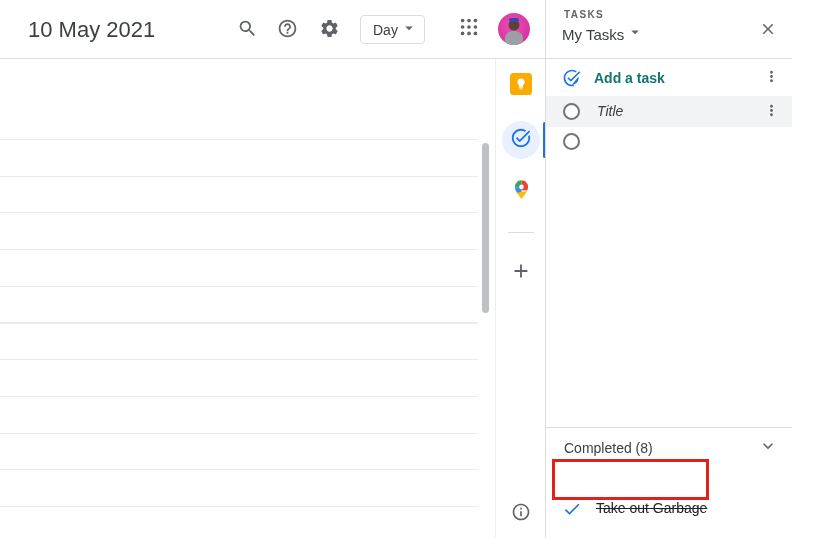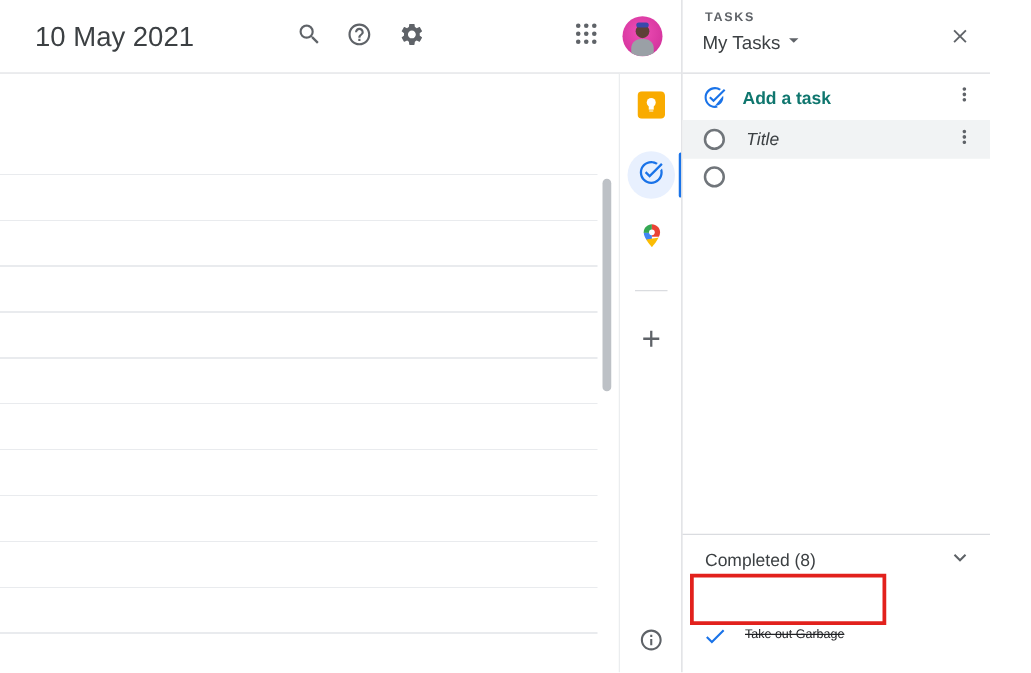--- a/index.html
+++ b/index.html
@@ -90,21 +90,21 @@
                        border-top:1px solid #dadce0; }
   .completed-header { position:relative; height:34px; cursor:pointer; }
   .completed-header .lbl { position:absolute; left:18px; top:12px; font-size:14px; color:#3c4043; }
   .completed-header .chev { position:absolute; right:14px; top:8px; width:20px; height:20px; }
   .completed-header .chev svg { width:20px; height:20px; fill:#5f6368; }
 
   .done-row { position:relative; width:100%; cursor:pointer; }
   .done-row .check { position:absolute; left:16px; top:2px; width:20px; height:20px; }
   .done-row .check svg { width:20px; height:20px; fill:#1a73e8; }
   .done-row .texts { margin-left:50px; padding-top:2px; }
-  .done-title { font-size:10px; color:#202124; text-decoration:line-through; line-height:18px; }
+  .done-title { font-size:14px; color:#202124; text-decoration:line-through; line-height:18px; }
   .done-row-1 { top:35px; height:36px; }
   .done-row-2 { top:37px; height:40px; }
   .annotation-box { position:absolute; left:6px; top:31px; width:157px; height:41px;
                     border:3px solid #e2211c; z-index:6; pointer-events:none; }
 </style>
 </head>
 <body>
 
 <div class="stage">
 
@@ -120,20 +120,26 @@
       <span><svg viewBox="0 0 24 24" width="21" height="21" fill="#5f6368">
             <path d="M11 18h2v-2h-2v2zm1-16C6.48 2 2 6.48 2 12s4.48 10 10 10 10-4.48 10-10S17.52 2 12 2zm0 18c-4.41 0-8-3.59-8-8s3.59-8 8-8 8 3.59 8 8-3.59 8-8 8zm0-14c-2.21 0-4 1.79-4 4h2c0-1.1.9-2 2-2s2 .9 2 2c0 2-3 1.75-3 5h2c0-2.25 3-2.5 3-5 0-2.21-1.79-4-4-4z"></path>
           </svg></span>
     </div>
     <div class="icon-btn btn-settings">
       <span><svg viewBox="0 0 24 24" width="21" height="21" fill="#5f6368">
             <path d="M19.14 12.94c.04-.3.06-.61.06-.94 0-.32-.02-.64-.07-.94l2.03-1.58c.18-.14.23-.41.12-.61l-1.92-3.32c-.12-.22-.37-.29-.59-.22l-2.39.96c-.5-.38-1.03-.7-1.62-.94l-.36-2.54c-.04-.24-.24-.41-.48-.41h-3.84c-.24 0-.43.17-.47.41l-.36 2.54c-.59.24-1.13.57-1.62.94l-2.39-.96c-.22-.08-.47 0-.59.22L2.74 8.87c-.12.21-.08.47.12.61l2.03 1.58c-.05.3-.09.63-.09.94s.02.64.07.94l-2.03 1.58c-.18.14-.23.41-.12.61l1.92 3.32c.12.22.37.29.59.22l2.39-.96c.5.38 1.03.7 1.62.94l.36 2.54c.05.24.24.41.48.41h3.84c.24 0 .44-.17.47-.41l.36-2.54c.59-.24 1.13-.56 1.62-.94l2.39.96c.22.08.47 0 .59-.22l1.92-3.32c.12-.22.07-.47-.12-.61l-2.01-1.58zM12 15.6c-1.98 0-3.6-1.62-3.6-3.6s1.62-3.6 3.6-3.6 3.6 1.62 3.6 3.6-1.62 3.6-3.6 3.6z"></path>
           </svg></span>
     </div>
 
+    <div class="view-btn">
+      <span class="lbl">Day</span>
+      <span><svg viewBox="0 0 24 24" width="18" height="18" fill="#5f6368">
+            <path d="M7 10l5 5 5-5z"></path>
+          </svg></span>
+    </div>
 
     <div class="icon-btn btn-apps">
       <span><svg viewBox="0 0 24 24" width="22" height="22" fill="#5f6368">
             <circle cx="5" cy="5" r="2"></circle>
             <circle cx="12" cy="5" r="2"></circle>
             <circle cx="19" cy="5" r="2"></circle>
             <circle cx="5" cy="12" r="2"></circle>
             <circle cx="12" cy="12" r="2"></circle>
             <circle cx="19" cy="12" r="2"></circle>
             <circle cx="5" cy="19" r="2"></circle>

